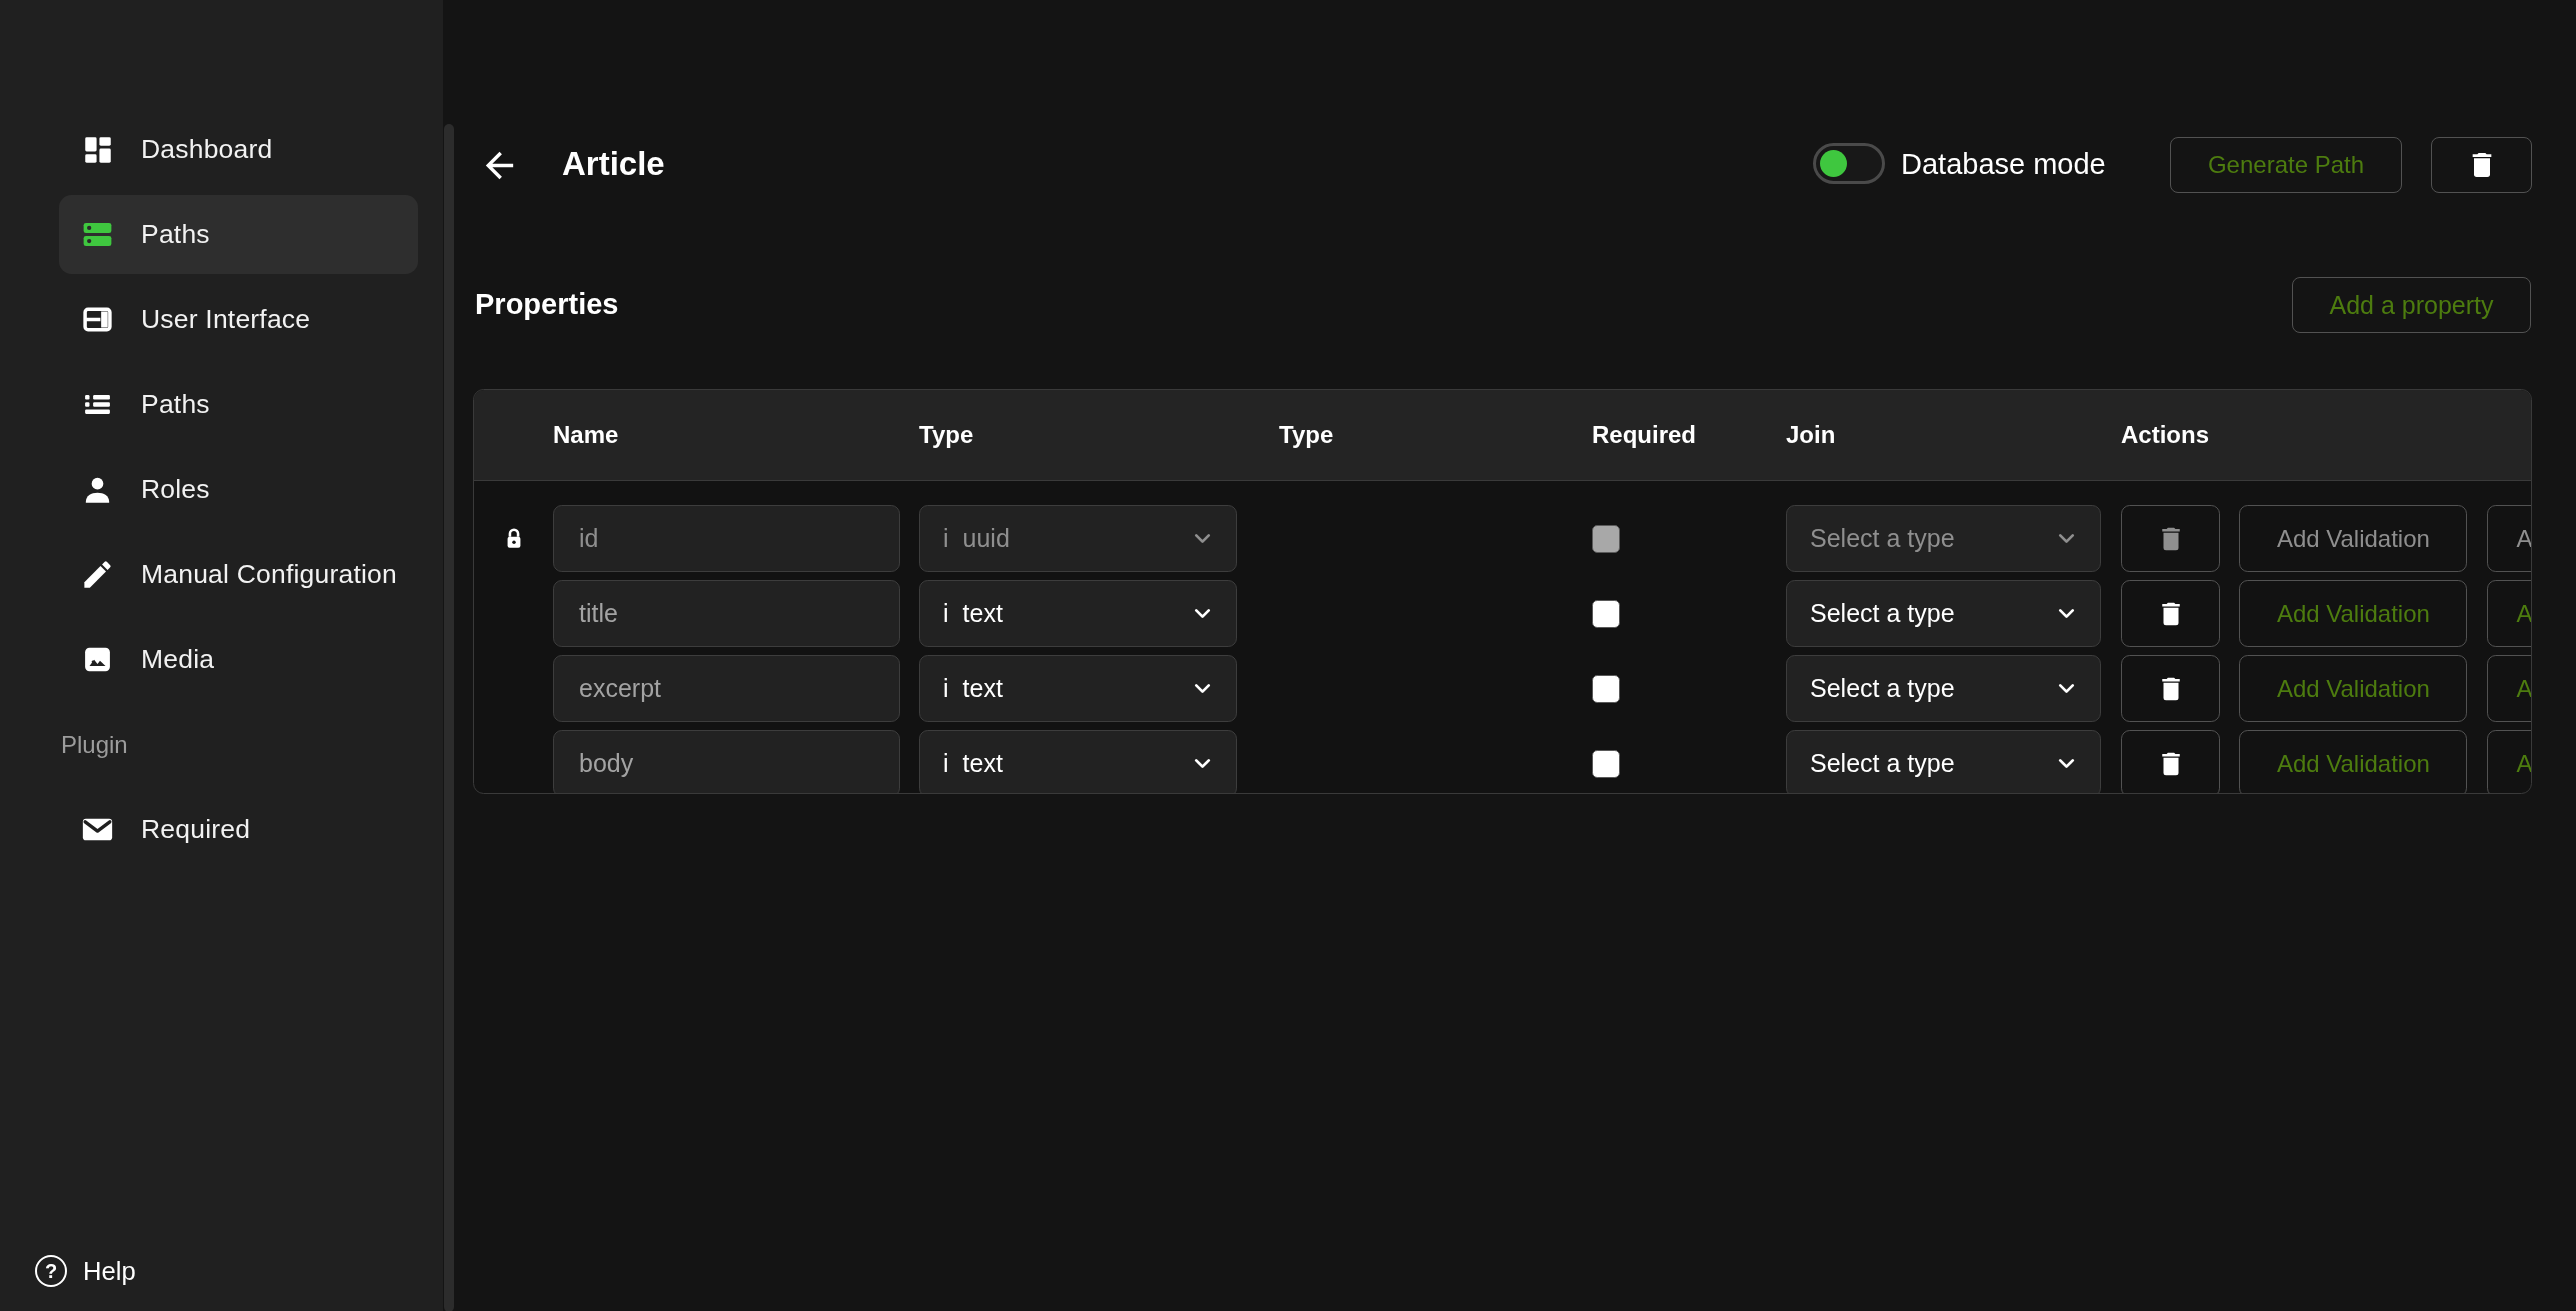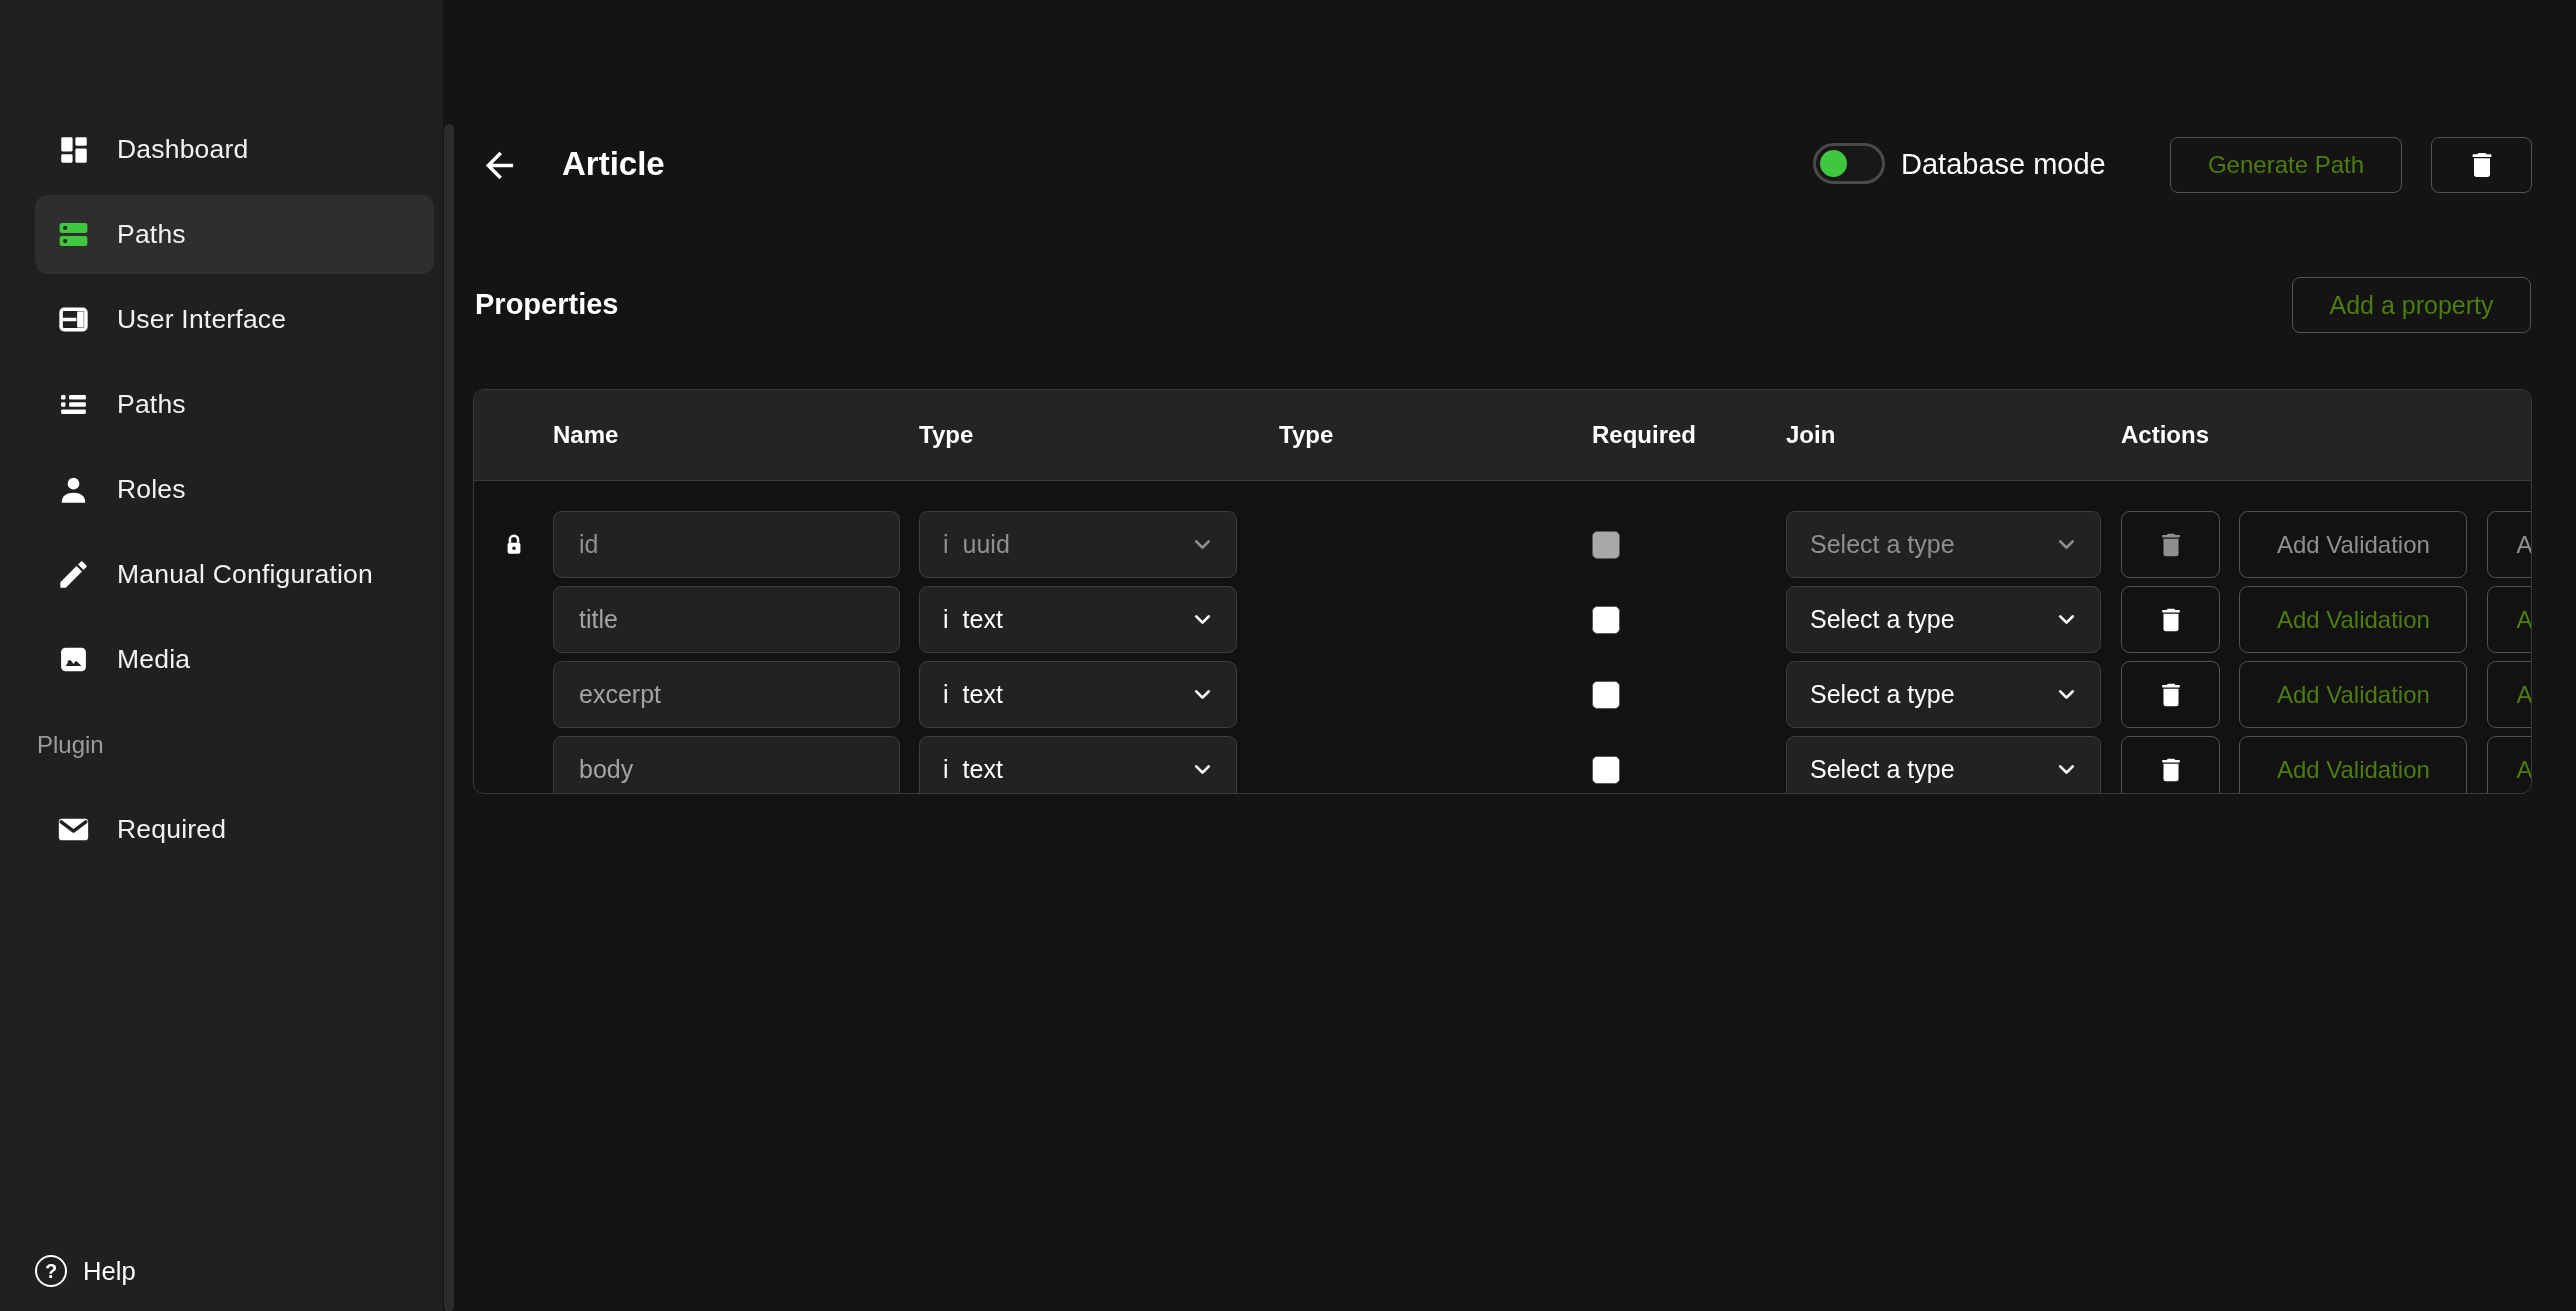--- a/index.html
+++ b/index.html
@@ -26,21 +26,21 @@
   }
   .ws-logo { position:absolute; left:19.4px; top:19.4px; width:39px; height:41px; }
   .arc { position:absolute; width:24px; height:24px; border:6.2px solid #fff; border-radius:50%; }
   .arc-top   { left:8px; top:0;  border-bottom-color:transparent; transform:rotate(-35deg); }
   .arc-bottom{ left:4.4px; top:15px; border-top-color:transparent;  transform:rotate(-35deg); }
   .ws-name { position:absolute; left:72px; top:7px; font-size:25px; font-weight:700; color:#fff; }
   .ws-id-row { position:absolute; left:72px; top:41px; display:flex; align-items:center; gap:10.6px; }
   .ws-id { font-size:22px; color:#9a9a9a; }
   .ws-chevron { position:absolute; left:378px; top:23px; color:#fff; }
 
-  .nav { position:absolute; left:16px; top:107px; width:443px; }
+  .nav { position:absolute; left:0; top:107px; width:443px;padding-left:40px; }
   .nav-row { height:85px; display:flex; align-items:center; position:relative; }
   .nav-item { cursor:pointer; }
   .nav-icon { width:41px; display:flex; justify-content:center; margin-left:37px; }
   .nav-label { margin-left:23px; font-size:26.5px; color:#f2f2f2; letter-spacing:0.2px; }
   .section-label { padding-left:21px; font-size:24px; color:#9c9c9c; }
   .nav-item.selected::before {
     content:""; position:absolute; left:19.4px; right:25px; top:2.6px; bottom:2.6px;
     background:#2e2e2e; border-radius:12.4px;
   }
   .nav-icon, .nav-label { position:relative; z-index:1; }
@@ -85,21 +85,21 @@
   
   .ptable {
     position:absolute; left:30px; top:389px; width:2059px; height:405px;
     border:1.3px solid #3a3a3a; border-radius:10.6px;
     background:#121212; overflow:hidden;
   }
   .pgrid { display:grid; grid-template-columns:79px 366px 337px 336px 194px 335px 1fr; align-items:center; }
   .thead { height:91px; background:#242424; border-bottom:1.3px solid #3a3a3a; }
   .th { font-size:24px; font-weight:700; color:#fff; }
   .th-type2 { padding-left:23px; }
-  .tbody { padding-top:26px; }
+  .tbody { padding-top:20px; }
   .trow { height:75px; }
 
   .cell-lock { display:flex; justify-content:center; }
   .name-input {
     width:347px; height:67px; background:#222222; border:1.3px solid #3d3d3d;
     border-radius:8.8px; color:#a3a3a3; font-size:25px; padding:0 25px;
     font-family:inherit; outline:none;
   }
   .select {
     height:67px; background:#222222; border:1.3px solid #3d3d3d; border-radius:8.8px;

